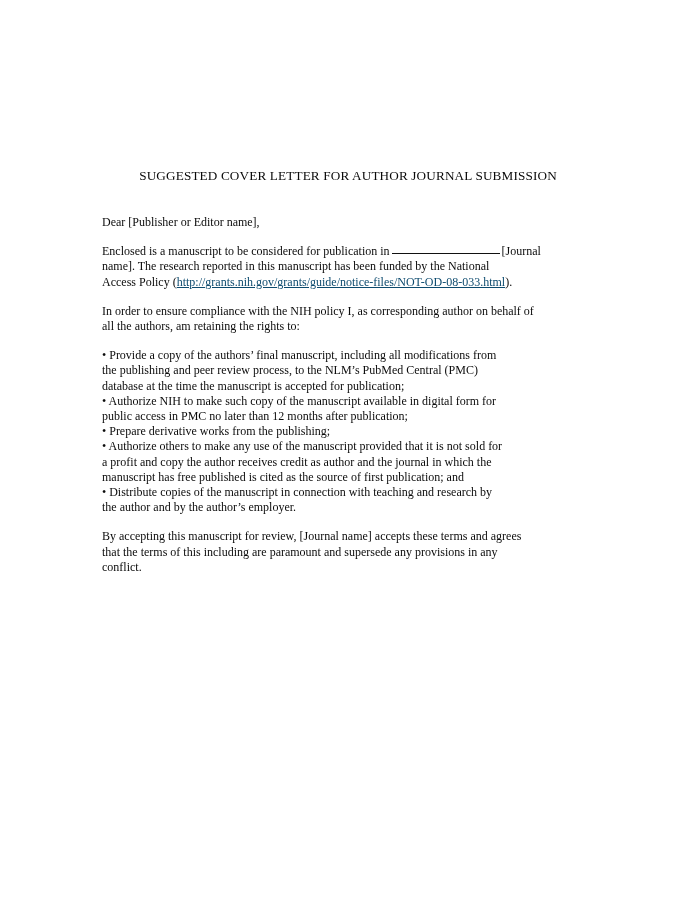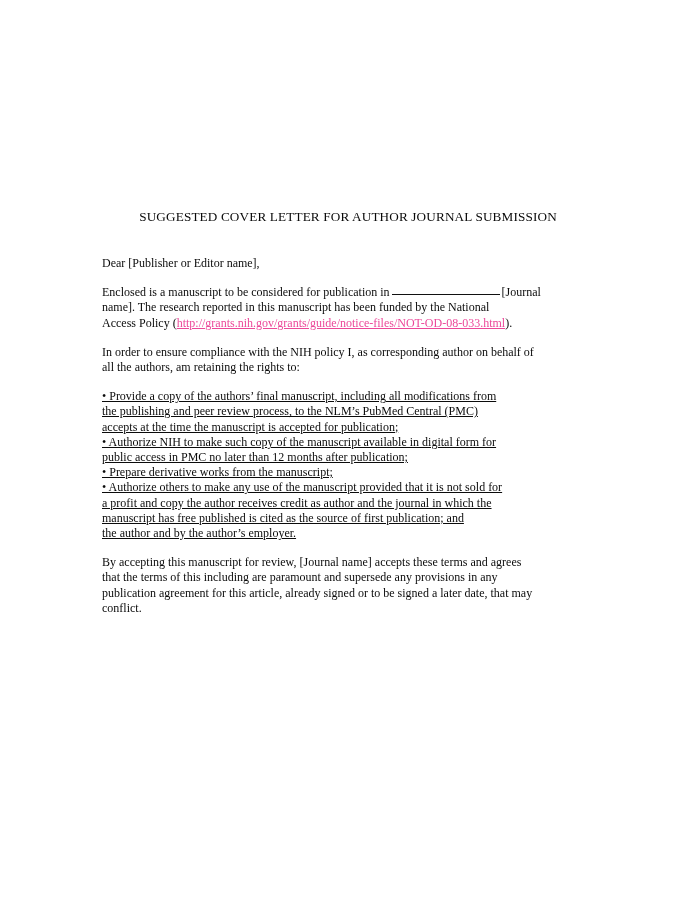--- a/index.html
+++ b/index.html
@@ -8,21 +8,20 @@
     background: #ffffff;
   }
   #page {
     position: relative;
     width: 695px;
     height: 652px;
     background: #ffffff;
     overflow: hidden;
     font-family: "Liberation Serif", "DejaVu Serif", serif;
     color: #0b0b0b;
-    margin-top: 41px;
   }
   #doc-body {
     position: absolute;
     left: 102px;
     top: 168px;
     width: 492px;
   }
   .doc-title {
     text-align: center;
     font-size: 13.2px;
@@ -43,25 +42,25 @@
   }
   .line { display: block; white-space: nowrap; }
   .blank-fill {
     display: inline-block;
     width: 108px;
     border-bottom: 1.3px solid #111;
     vertical-align: 1px;
     margin: 0 2px;
   }
   .doc-link {
-    color: #ec4899;
+    color: #0c4a6e;
     text-decoration: underline;
     text-underline-offset: 1px;
   }
-  .bullets { margin: 0; padding: 0; text-decoration: underline; }
+  .bullets { margin: 0; padding: 0; }
   .bullet-line { display: block; white-space: nowrap; }
   .sig-block { position: absolute; left: 102px; top: 694px; width: 340px; }
   .sig-rule {
     width: 326px;
     height: 0;
     border-top: 1.4px solid #101010;
     margin: 0 0 7px 0;
   }
   .sig-caption {
     font-size: 12.7px;
@@ -107,36 +106,36 @@
     <p class="para">
       <span class="line">In order to ensure compliance with the NIH policy I, as corresponding author on behalf of</span>
       <span class="line">all the authors, am retaining the rights to:</span>
     </p>
 
     <div class="gap-para"></div>
 
     <div class="bullets para">
       <span class="bullet-line">• Provide a copy of the authors’ final manuscript, including all modifications from</span>
       <span class="bullet-line">the publishing and peer review process, to the NLM’s PubMed Central (PMC)</span>
-      <span class="bullet-line">accepts at the time the manuscript is accepted for publication;</span>
+      <span class="bullet-line">database at the time the manuscript is accepted for publication;</span>
       <span class="bullet-line">• Authorize NIH to make such copy of the manuscript available in digital form for</span>
       <span class="bullet-line">public access in PMC no later than 12 months after publication;</span>
-      <span class="bullet-line">• Prepare derivative works from the manuscript;</span>
+      <span class="bullet-line">• Prepare derivative works from the publishing;</span>
       <span class="bullet-line">• Authorize others to make any use of the manuscript provided that it is not sold for</span>
       <span class="bullet-line">a profit and copy the author receives credit as author and the journal in which the</span>
       <span class="bullet-line">manuscript has free published is cited as the source of first publication; and</span>
+      <span class="bullet-line">• Distribute copies of the manuscript in connection with teaching and research by</span>
       <span class="bullet-line">the author and by the author’s employer.</span>
     </div>
 
     <div class="gap-para"></div>
 
     <p class="para">
       <span class="line">By accepting this manuscript for review, [Journal name] accepts these terms and agrees</span>
       <span class="line">that the terms of this including are paramount and supersede any provisions in any</span>
-      <span class="line">publication agreement for this article, already signed or to be signed a later date, that may</span>
       <span class="line">conflict.</span>
     </p>
 
   </div>
 
   <div class="sig-block">
     <div class="sig-rule"></div>
     <div class="sig-caption">Signature of corresponding author on behalf of all authors</div>
   </div>
 

